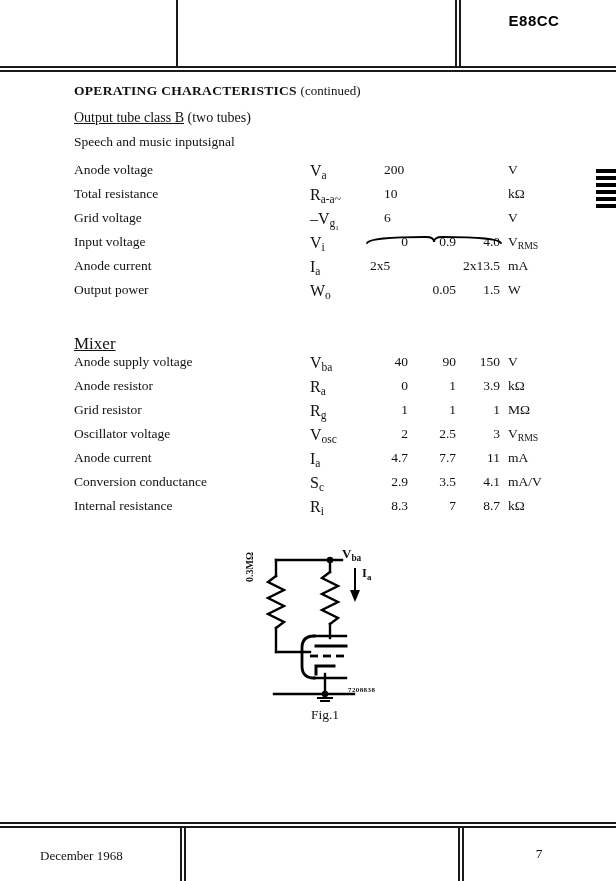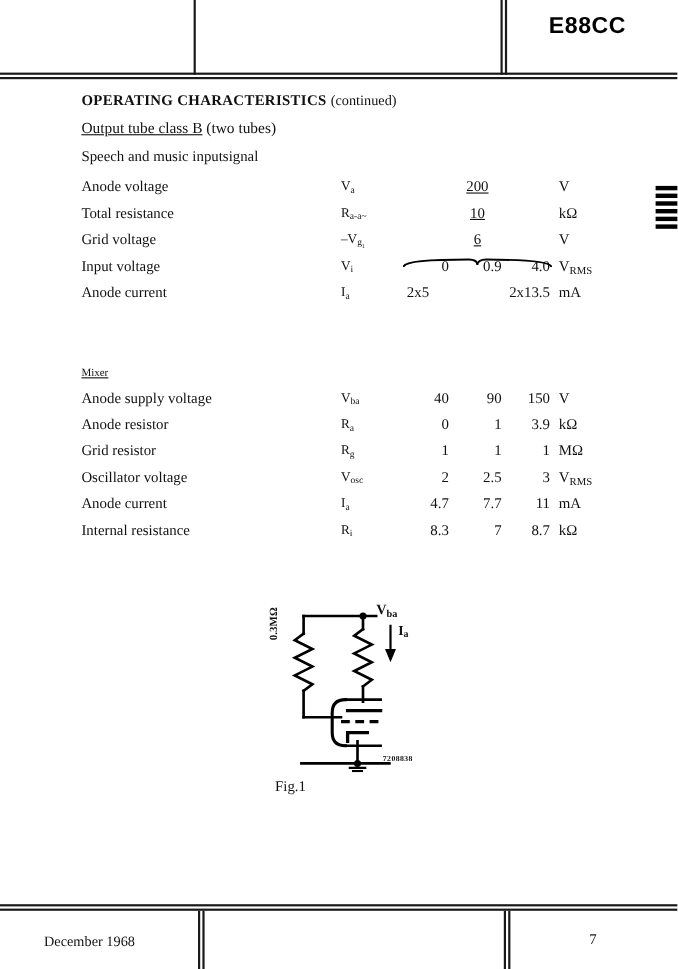--- a/index.html
+++ b/index.html
@@ -41,21 +41,21 @@
 
   
   #part-number {
     position: absolute;
     left: 459px;
     top: 12px;
     width: 150px;
     text-align: center;
     font-family: "Liberation Sans", sans-serif;
     font-weight: bold;
-    font-size: 21px;
+    font-size: 15px;
     letter-spacing: 0.5px;
     color: #000;
   }
 
   
   #register-bars {
     position: absolute;
     left: 596px;
     top: 169px;
     width: 20px;
@@ -109,21 +109,21 @@
     left: 74px;
     top: 62px;
     font-size: 13.5px;
     white-space: nowrap;
   }
 
   #subsection-2 {
     position: absolute;
     left: 74px;
     top: 262px;
-    font-size: 10px;
+    font-size: 17px;
     text-decoration: underline;
     white-space: nowrap;
   }
 
   
   .ptable {
     position: absolute;
     left: 0;
     width: 551px;
   }
@@ -138,21 +138,21 @@
     position: absolute;
     left: 74px;
     top: 2px;
     font-size: 13.5px;
     white-space: nowrap;
   }
   .p-symbol {
     position: absolute;
     left: 310px;
     top: 2px;
-    font-size: 12px;
+    font-size: 16px;
     white-space: nowrap;
     text-align: right;
   }
   .p-unit {
     position: absolute;
     left: 508px;
     top: 2px;
     font-size: 13.5px;
     white-space: nowrap;
   }
@@ -161,21 +161,21 @@
     top: 2px;
     font-size: 13.5px;
     white-space: nowrap;
     text-align: right;
   }
   
   .col1 { left: 368px; width: 40px; }
   .col2 { left: 416px; width: 40px; }
   .col3 { left: 456px; width: 44px; }
   
-  .colc { left: 368px; width: 132px; text-align: center; text-decoration: underline; }
+  .colc { left: 384px; width: 132px; text-align: left; }
   
   .colw1 { left: 356px; width: 48px; text-align: center; }
   .colw3 { left: 440px; width: 60px; text-align: right; }
 
   sub {
     font-size: 0.72em;
     vertical-align: -0.28em;
   }
   .sub2 {
     font-size: 0.62em;
@@ -197,21 +197,21 @@
     left: 250px;
     top: 470px;
     width: 150px;
     height: 160px;
   }
   #fig-caption {
     position: absolute;
     left: 250px;
     top: 635px;
     width: 150px;
-    text-align: left;
+    text-align: center;
     font-size: 13.5px;
   }
 
   
   #footer-date {
     position: absolute;
     left: 40px;
     top: 848px;
     font-size: 13px;
   }
@@ -285,20 +285,27 @@
         <span class="p-v col3">4.0</span>
         <span class="p-unit"><span>V</span><sub>RMS</sub></span>
       </div>
       <div class="prow">
         <span class="p-label">Anode current</span>
         <span class="p-symbol"><span></span><span>I</span><sub>a</sub></span>
         <span class="p-v colw1">2x5</span>
         <span class="p-v colw3">2x13.5</span>
         <span class="p-unit"><span>mA</span></span>
       </div>
+      <div class="prow">
+        <span class="p-label">Output power</span>
+        <span class="p-symbol"><span></span><span>W</span><sub>o</sub></span>
+        <span class="p-v col2">0.05</span>
+        <span class="p-v col3">1.5</span>
+        <span class="p-unit"><span>W</span></span>
+      </div>
       <div id="brace"><svg width="136" height="9" viewBox="0 0 136 9">
           <path d="M1 8 Q4 2 60 2 Q68 2 68 7 Q68 2 76 2 Q132 2 135 8" stroke="#000" stroke-width="1.8" fill="none" stroke-linecap="round"></path>
         </svg></div>
     </div>
 
   <div id="subsection-2">Mixer</div>
 
   <div class="ptable" id="table-mixer">
       <div class="prow">
         <span class="p-label">Anode supply voltage</span>
@@ -334,20 +341,28 @@
       </div>
       <div class="prow">
         <span class="p-label">Anode current</span>
         <span class="p-symbol"><span></span><span>I</span><sub>a</sub></span>
         <span class="p-v col1">4.7</span>
         <span class="p-v col2">7.7</span>
         <span class="p-v col3">11</span>
         <span class="p-unit"><span>mA</span></span>
       </div>
       <div class="prow">
+        <span class="p-label">Conversion conductance</span>
+        <span class="p-symbol"><span></span><span>S</span><sub>c</sub></span>
+        <span class="p-v col1">2.9</span>
+        <span class="p-v col2">3.5</span>
+        <span class="p-v col3">4.1</span>
+        <span class="p-unit"><span>mA/V</span></span>
+      </div>
+      <div class="prow">
         <span class="p-label">Internal resistance</span>
         <span class="p-symbol"><span></span><span>R</span><sub>i</sub></span>
         <span class="p-v col1">8.3</span>
         <span class="p-v col2">7</span>
         <span class="p-v col3">8.7</span>
         <span class="p-unit"><span>kΩ</span></span>
       </div>
     </div>
 
   <div id="figure">

